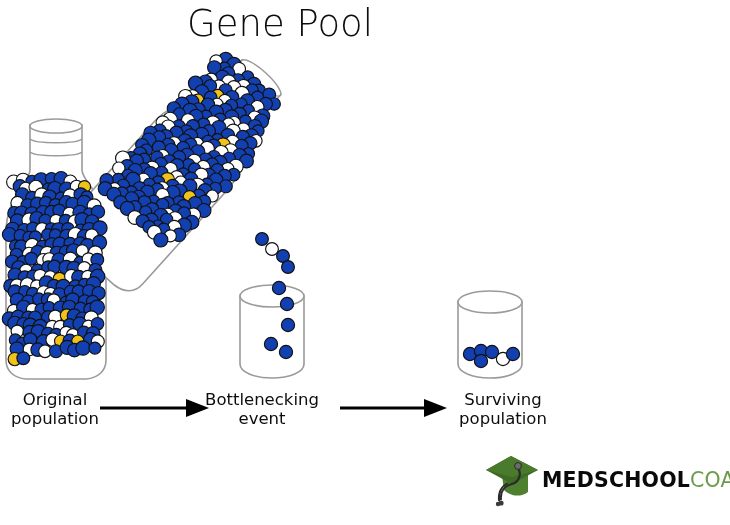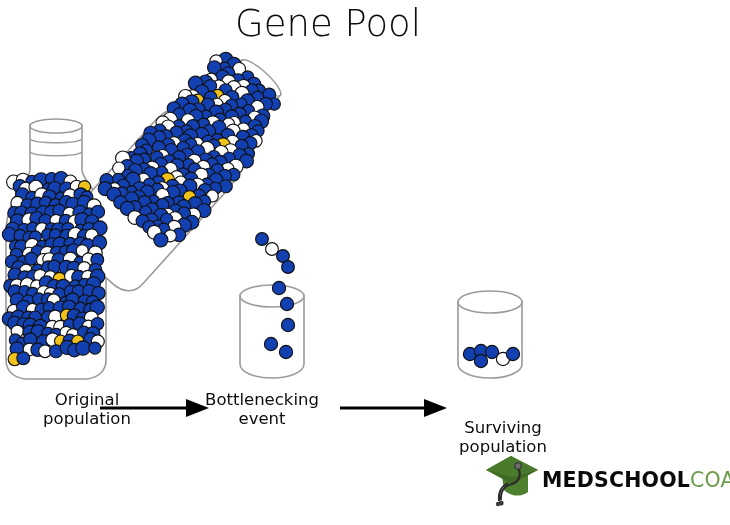--- a/index.html
+++ b/index.html
@@ -16,43 +16,42 @@
     color: #111111;
   }
   #stage {
     position: absolute;
     left: 0; top: 0;
     width: 730px;
     height: 525px;
   }
   #title {
     position: absolute;
-    left: 12px;
+    left: 0;
     top: 2px;
     width: 560px;
     text-align: center;
     font-size: 37px;
     font-weight: 300;
     letter-spacing: 0px;
     color: #0d0d0d;
     font-family: "DejaVu Sans", sans-serif;
-    padding-left: 36px;
   }
   .step-label {
     position: absolute;
     text-align: center;
     font-size: 16.5px;
     line-height: 19px;
     color: #0d0d0d;
     font-family: "DejaVu Sans", sans-serif;
     white-space: nowrap;
   }
-  #label-original { left: 0px;   top: 390px; width: 110px; padding-left: 32px; }
+  #label-original { left: 0px;   top: 390px; width: 110px; }
   #label-bottleneck { left: 196px; top: 390px; width: 132px; }
-  #label-surviving  { left: 444px; top: 390px; width: 118px; margin-top: 28px; }
+  #label-surviving  { left: 444px; top: 390px; width: 118px; }
 
   svg.layer {
     position: absolute;
     left: 0; top: 0;
     width: 730px;
     height: 525px;
     overflow: visible;
   }
 
   

